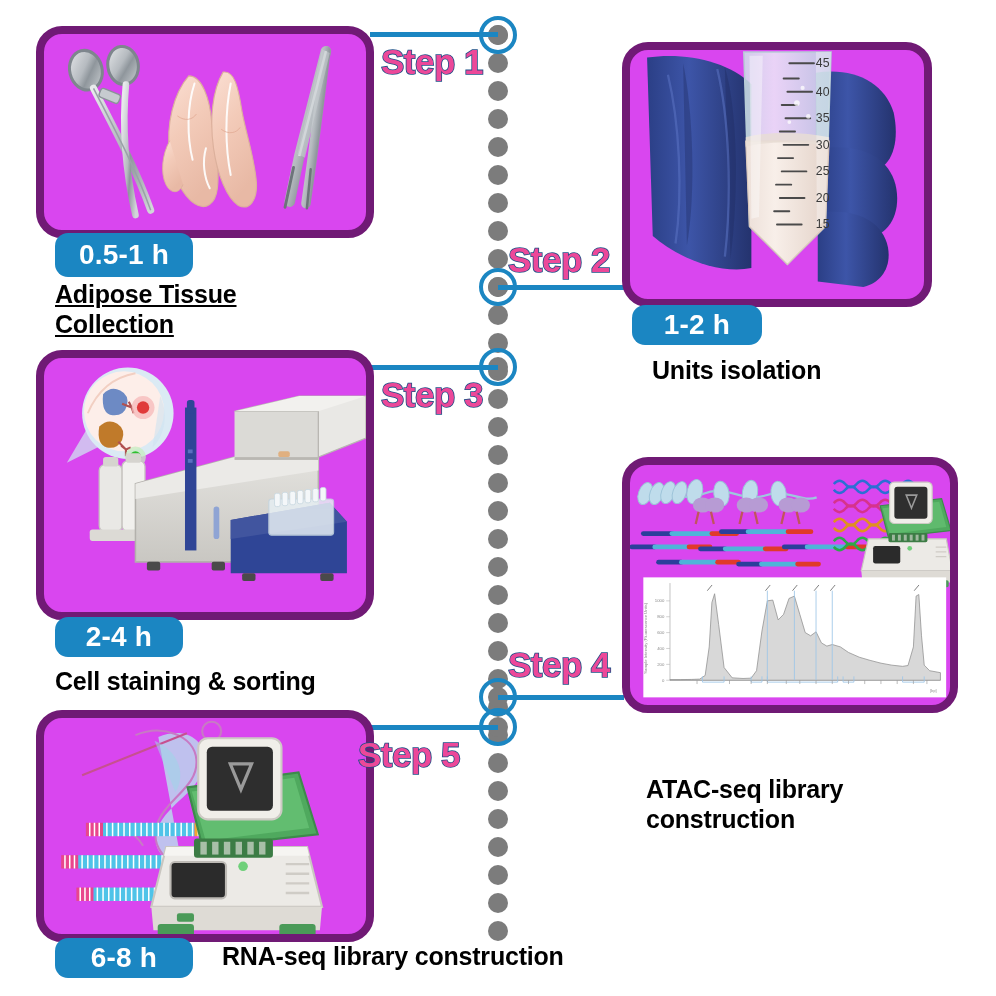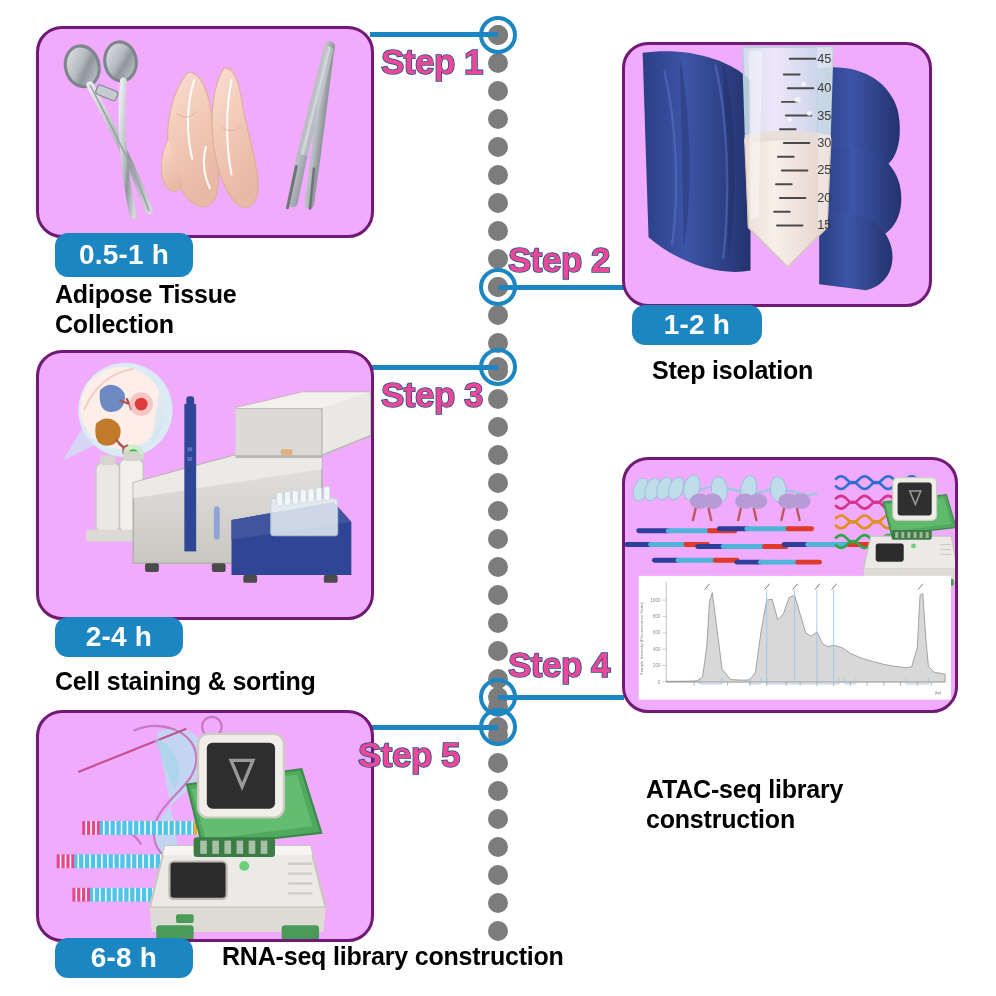--- a/index.html
+++ b/index.html
@@ -3,21 +3,21 @@
 <meta charset="utf-8">
 <title>Workflow</title>
 <style>
   html,body{margin:0;padding:0;background:#ffffff;}
   body{width:996px;height:996px;overflow:hidden;
        font-family:"Liberation Sans","DejaVu Sans",sans-serif;}
   #stage{position:relative;width:996px;height:996px;background:#fff;}
 
   
   .panel{position:absolute;box-sizing:border-box;
-         border:3px solid #701a75;border-radius:26px;background:#f0abfc;
+         border:8px solid #701a75;border-radius:26px;background:#d946ef;
          overflow:hidden;}
   .panel .art{position:absolute;inset:0;}
 
   
   .badge{position:absolute;box-sizing:border-box;
          background:#1b86c2;color:#fff;border-radius:13px;
          font-weight:bold;display:flex;align-items:center;justify-content:center;
          letter-spacing:.2px;white-space:nowrap;}
 
   
@@ -141,21 +141,21 @@
 
       <path d="M296 18 L268 128 L258 176" stroke="url(#steel)" stroke-width="11" fill="none" stroke-linecap="round"></path>
       <path d="M296 18 L282 128 L275 178" stroke="url(#steel)" stroke-width="10" fill="none" stroke-linecap="round"></path>
       <path d="M296 18 L268 128" stroke="#e9ebed" stroke-width="2.6" fill="none" opacity=".8"></path>
       <path d="M262 140 L253 182" stroke="#6d747a" stroke-width="3" fill="none" stroke-linecap="round"></path>
       <path d="M280 142 L276 183" stroke="#6d747a" stroke-width="2.6" fill="none" stroke-linecap="round"></path>
       <path d="M292 16 L300 20 L274 130 L266 126 Z" fill="#c9ced2" opacity=".55"></path>
     </svg>
   </div>
   <div class="badge" style="left:55px;top:233px;width:138px;height:44px;font-size:28px;">0.5-1 h</div>
-  <div class="caption" style="left:55px;top:280px;width:300px;font-size:25px;">Adipose Tissue
+  <div class="caption" style="left:55px;top:280px;width:300px;font-size:25px;text-decoration:underline;">Adipose Tissue
 Collection</div>
   <div class="steplab" style="left:381px;top:42px;font-size:35px;">Step 1</div>
 
   <div class="panel" style="left:622px;top:42px;width:310px;height:265px;">
     <svg class="art" viewBox="0 0 310 265">
       <defs>
         <linearGradient id="glove" x1="0" y1="0" x2="1" y2="0">
           <stop offset="0" stop-color="#2b3f86"></stop>
             <stop offset=".4" stop-color="#3d55a8"></stop>
           <stop offset="1" stop-color="#24336e"></stop>
@@ -221,21 +221,21 @@
 
       <g fill="#ffffff" opacity=".75">
         <circle cx="176" cy="56" r="3"></circle>
           <circle cx="188" cy="70" r="2.4"></circle>
         <circle cx="168" cy="76" r="2"></circle>
           <circle cx="182" cy="40" r="2.2"></circle>
       </g>
     </svg>
   </div>
   <div class="badge" style="left:632px;top:305px;width:130px;height:40px;font-size:28px;">1-2 h</div>
-  <div class="caption" style="left:652px;top:356px;width:320px;font-size:25px;">Step isolation</div>
+  <div class="caption" style="left:652px;top:356px;width:320px;font-size:25px;">Units isolation</div>
   <div class="steplab" style="left:508px;top:240px;font-size:35px;">Step 2</div>
 
   <div class="panel" style="left:36px;top:350px;width:338px;height:270px;">
     <svg class="art" viewBox="0 0 338 270">
       <defs>
         <linearGradient id="mach" x1="0" y1="0" x2="0" y2="1">
           <stop offset="0" stop-color="#e3e2de"></stop>
             <stop offset="1" stop-color="#c9c7c2"></stop>
         </linearGradient>
       </defs>

